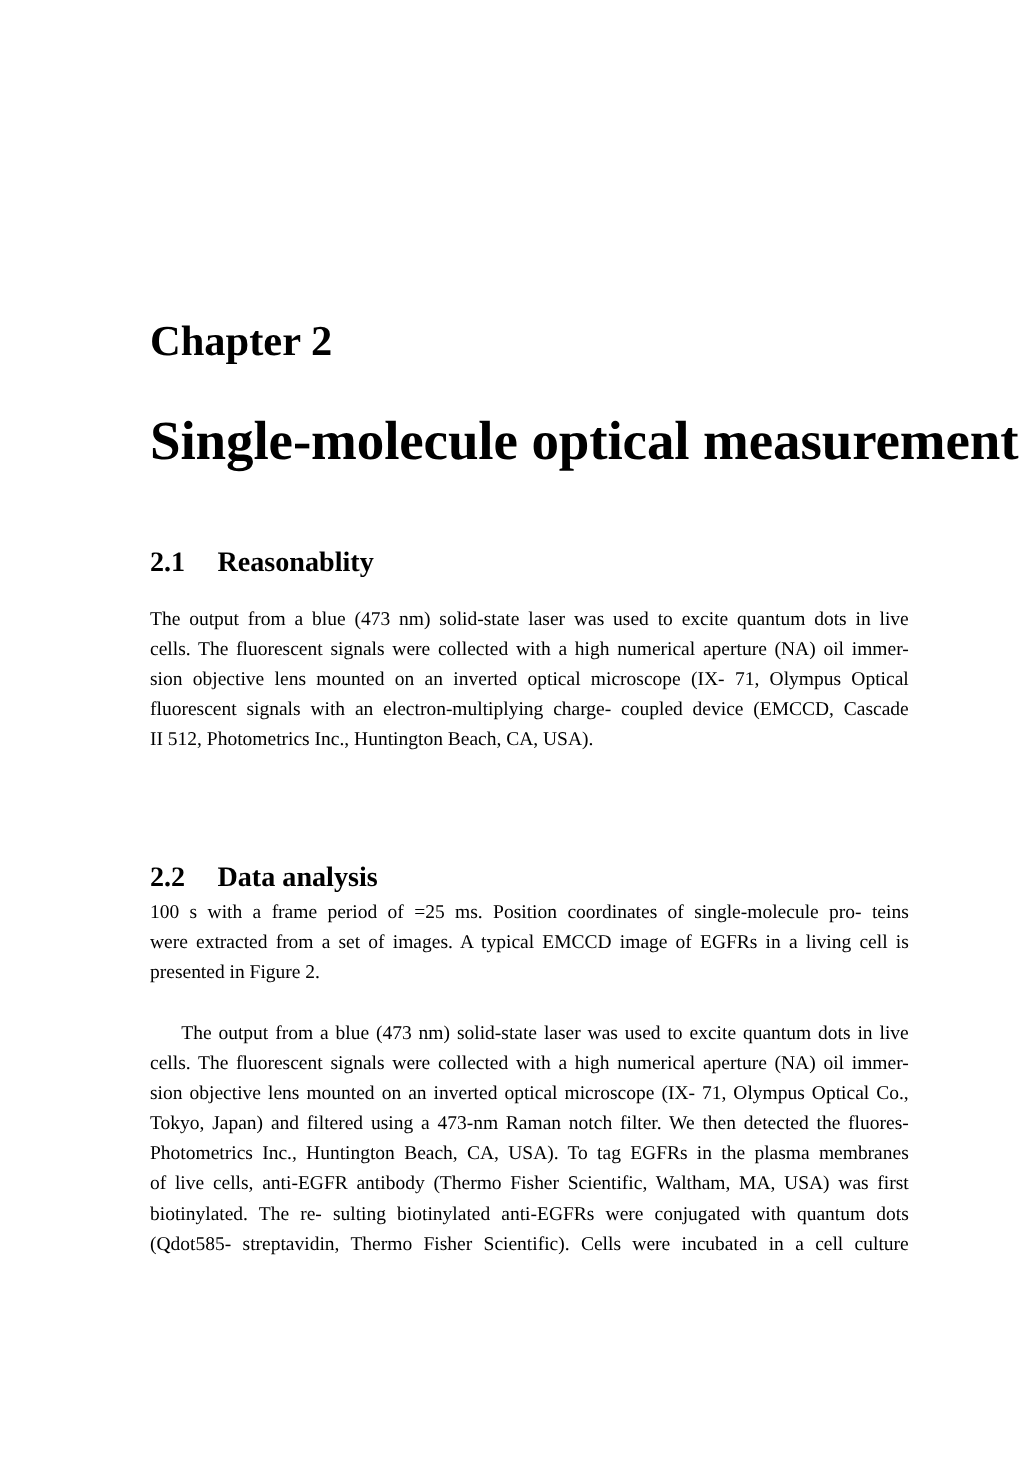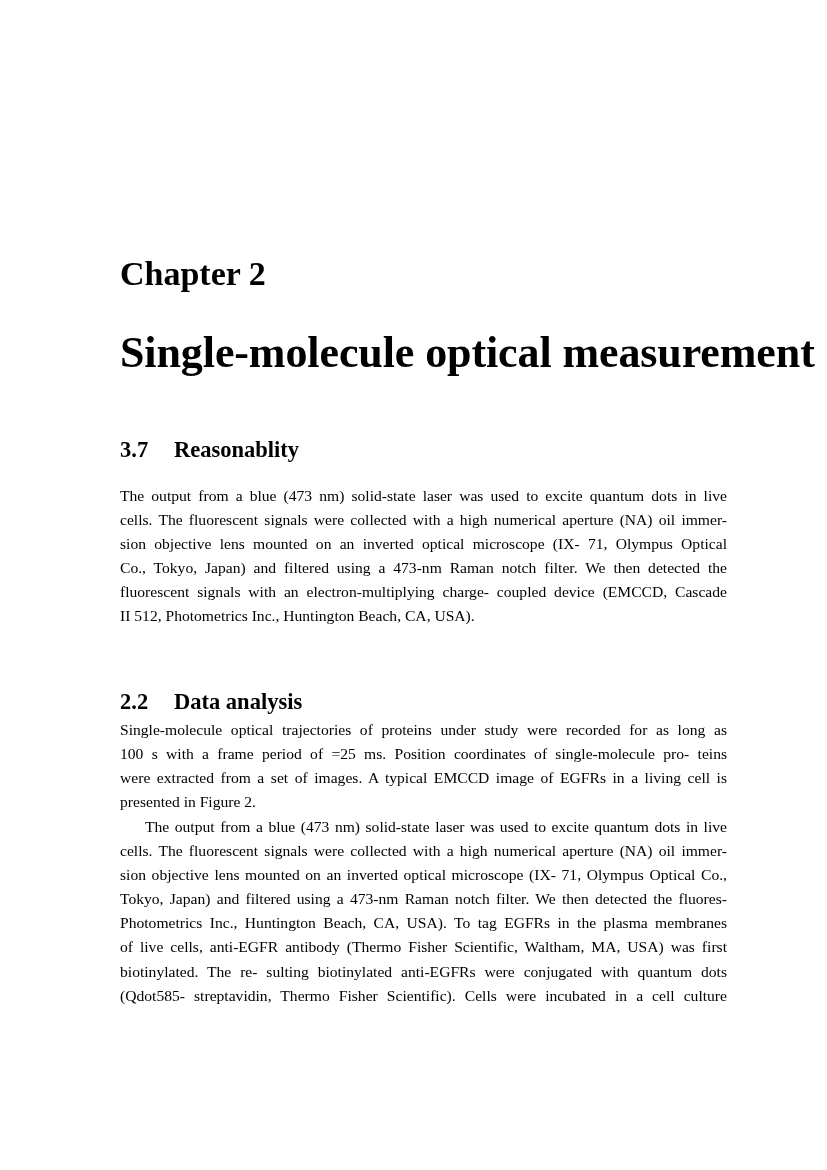--- a/index.html
+++ b/index.html
@@ -80,38 +80,36 @@
   </style>
 </head>
 <body>
 
 <div class="page">
 
   <div class="chapter-label">Chapter 2</div>
   <div class="chapter-title">Single-molecule optical measurement</div>
 
   <div class="section-heading" id="sec1-heading">
-    <span class="num">3.7</span><span>Reasonablity</span>
+    <span class="num">2.1</span><span>Reasonablity</span>
   </div>
 
   <div class="para" id="sec1-para">
     <span class="line">The output from a blue (473 nm) solid-state laser was used to excite quantum dots in live</span>
     <span class="line">cells. The fluorescent signals were collected with a high numerical aperture (NA) oil immer-</span>
     <span class="line">sion objective lens mounted on an inverted optical microscope (IX- 71, Olympus Optical</span>
-    <span class="line">Co., Tokyo, Japan) and filtered using a 473-nm Raman notch filter. We then detected the</span>
     <span class="line">fluorescent signals with an electron-multiplying charge- coupled device (EMCCD, Cascade</span>
     <span class="line last">II 512, Photometrics Inc., Huntington Beach, CA, USA).</span>
   </div>
 
   <div class="section-heading" id="sec2-heading">
     <span class="num">2.2</span><span>Data analysis</span>
   </div>
 
   <div class="para" id="sec2-para1">
-    <span class="line">Single-molecule optical trajectories of proteins under study were recorded for as long as</span>
     <span class="line">100 s with a frame period of  =25 ms. Position coordinates of single-molecule pro- teins</span>
     <span class="line">were extracted from a set of images. A typical EMCCD image of EGFRs in a living cell is</span>
     <span class="line last">presented in Figure 2.</span>
   </div>
 
   <div class="para" id="sec2-para2">
     <span class="line indent">The output from a blue (473 nm) solid-state laser was used to excite quantum dots in live</span>
     <span class="line">cells. The fluorescent signals were collected with a high numerical aperture (NA) oil immer-</span>
     <span class="line">sion objective lens mounted on an inverted optical microscope (IX- 71, Olympus Optical Co.,</span>
     <span class="line">Tokyo, Japan) and filtered using a 473-nm Raman notch filter. We then detected the fluores-</span>

